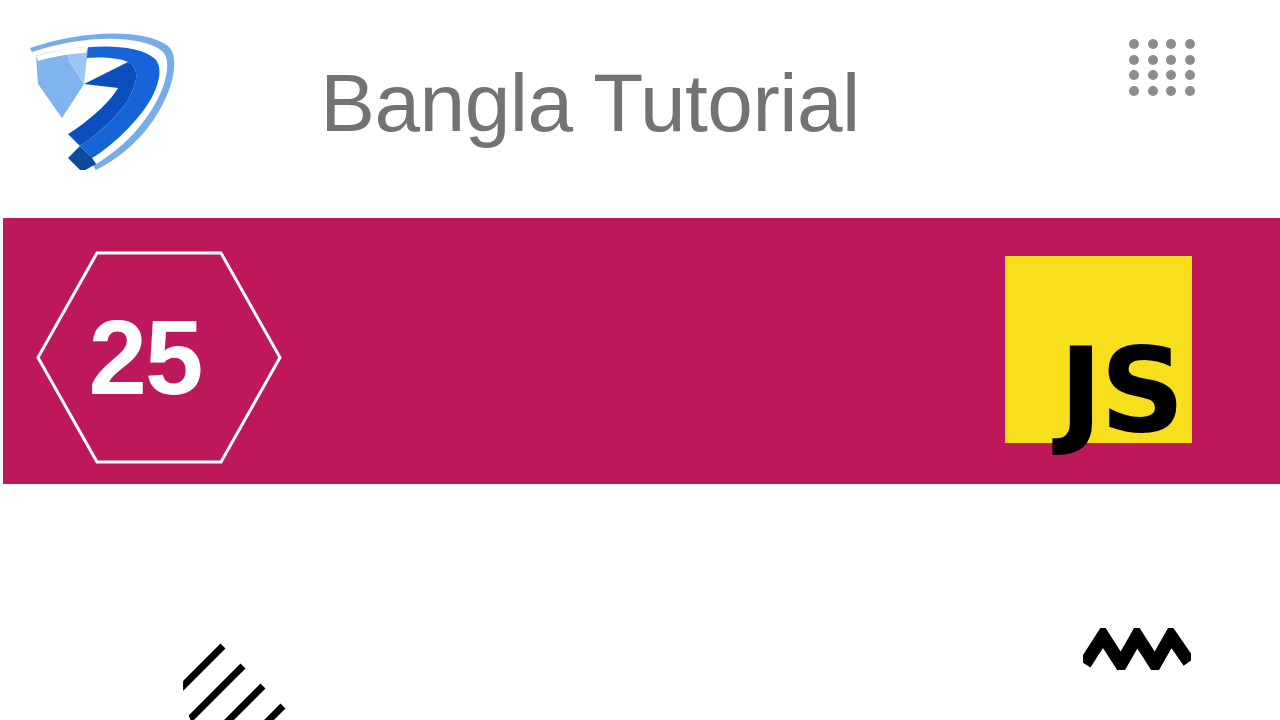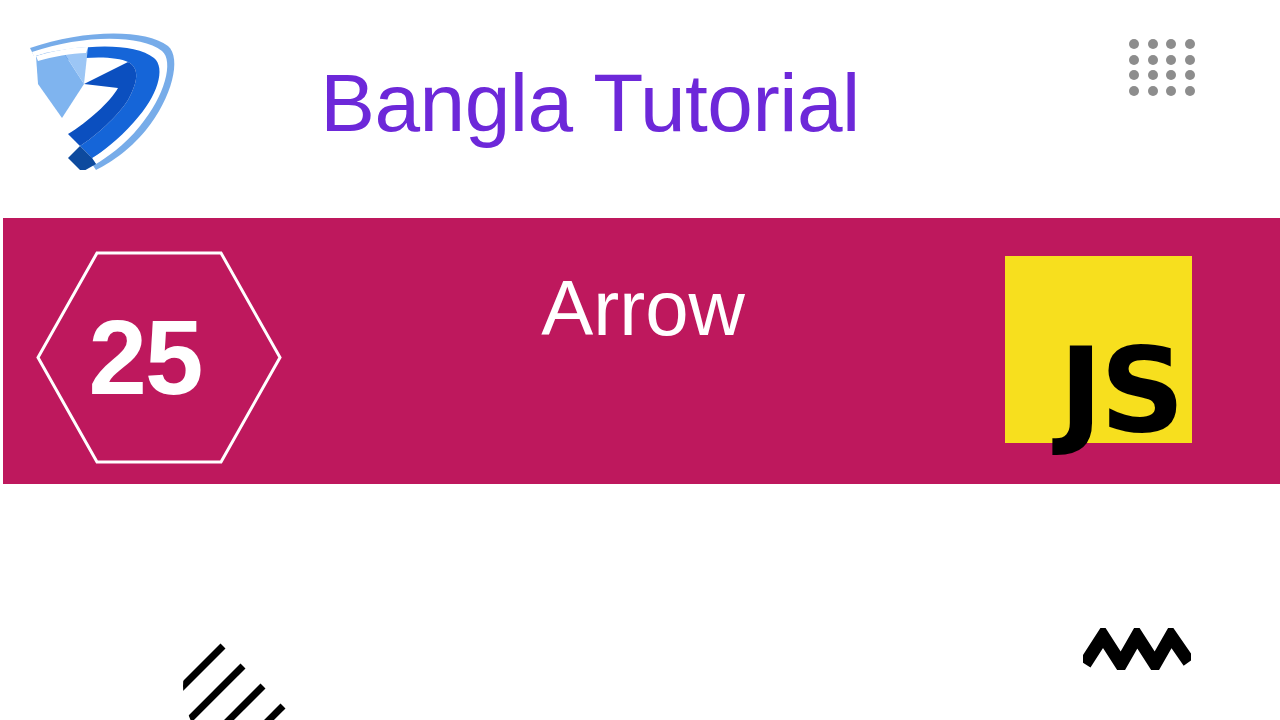--- a/index.html
+++ b/index.html
@@ -27,21 +27,21 @@
 
   #page-title {
     position: absolute;
     left: 0;
     top: 62px;
     width: 1180px;
     text-align: center;
     font-size: 82px;
     font-weight: 300;
     line-height: 1;
-    color: #6d28d9;
+    color: #737373;
     letter-spacing: -0.5px;
     white-space: nowrap;
   }
 
   #apps-grid-icon {
     position: absolute;
     left: 1129px;
     top: 39px;
     width: 74px;
     height: 62px;
@@ -201,21 +201,20 @@
 <div id="title-banner">
 
   <div id="episode-badge">
     <svg viewBox="0 0 248 215" width="248" height="215" aria-hidden="true">
       <polygon points="62,3 186,3 245,107.5 186,212 62,212 3,107.5" fill="none" stroke="#ffffff" stroke-width="3"></polygon>
     </svg>
     <div id="episode-number">25</div>
   </div>
 
   <div id="lesson-title">
-    <span class="line">Arrow</span>
   </div>
 
   <div id="js-logo">
     <span class="js-text">JS</span>
   </div>
 
 </div>
 
 <div id="striped-circle-decoration">
   <svg viewBox="0 0 160 160" width="160" height="160" aria-hidden="true">

